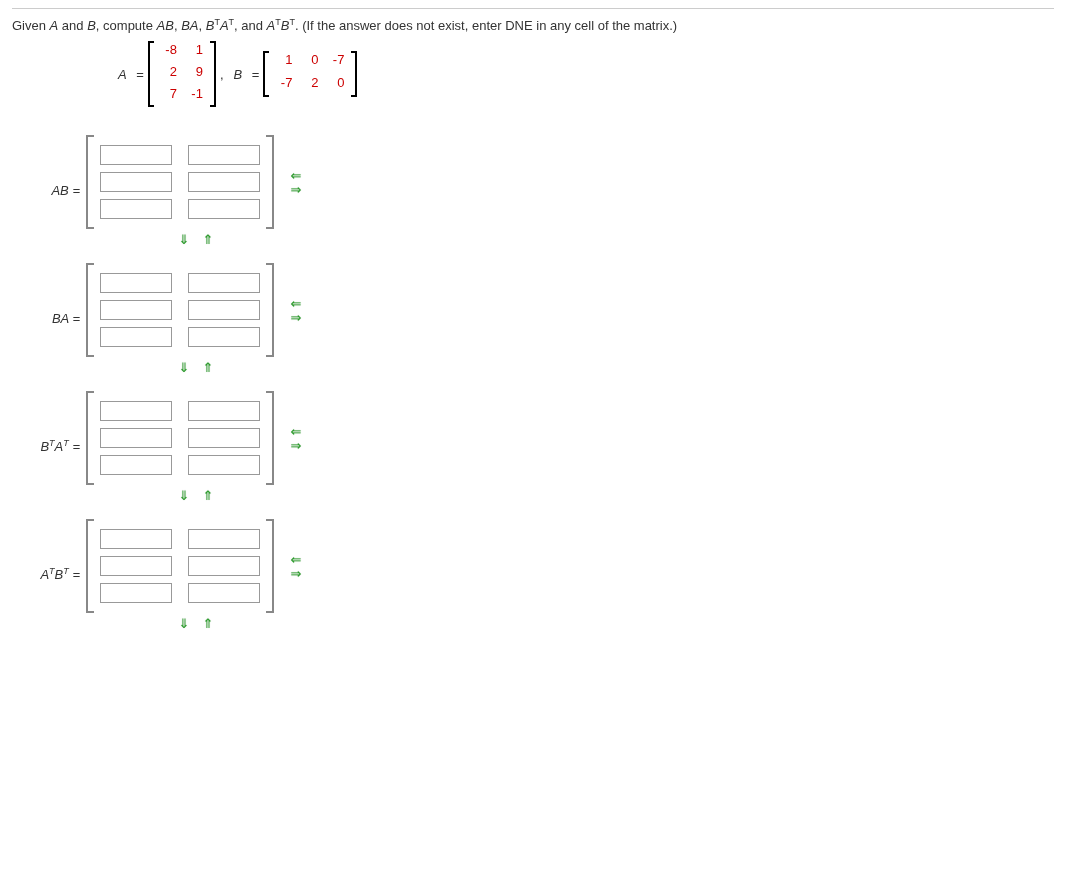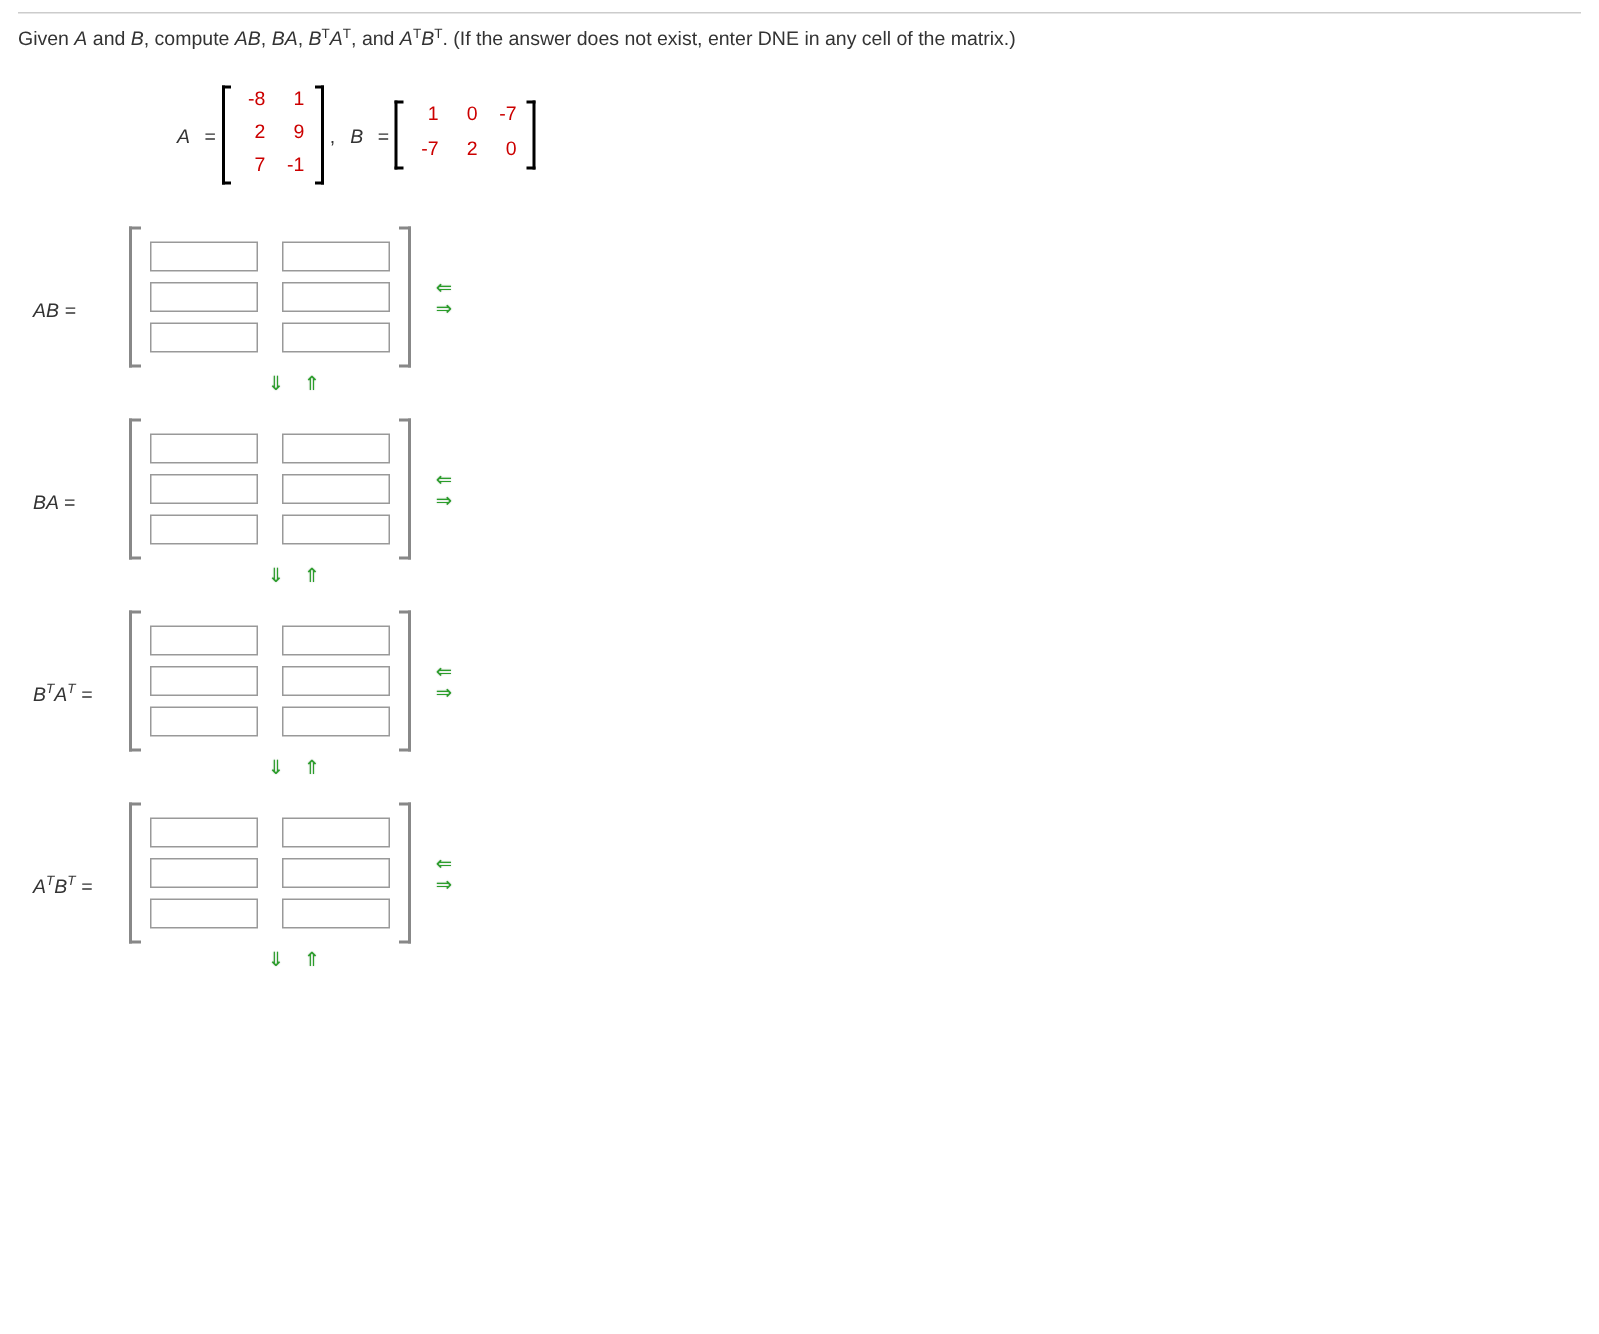--- a/index.html
+++ b/index.html
@@ -8,21 +8,21 @@
       color: #333;
       margin: 0;
       padding: 8px 12px;
       background: #fff;
     }
     .top-border {
       border-top: 1px solid #ccc;
       padding-top: 8px;
     }
     .question-text {
-      margin-bottom: 24px;
+      margin-bottom: 8px;
     }
     .question-text i { font-style: italic; }
     sup { font-size: 9px; }
     .definition {
       display: flex;
       align-items: center;
       margin: 8px 0 28px 100px;
       gap: 4px;
     }
     .label { font-style: italic; margin: 0 6px; }
@@ -54,21 +54,21 @@
       font-family: Verdana, sans-serif;
     }
     .answer-block {
       display: flex;
       align-items: center;
       margin: 10px 0 18px 10px;
     }
     .answer-label {
       font-style: italic;
       min-width: 58px;
-      text-align: left;
+      text-align: right;
       padding-right: 6px;
     }
     .answer-matrix {
       display: flex;
       align-items: stretch;
       position: relative;
     }
     .ab-left, .ab-right {
       display: inline-block;
       width: 8px;

